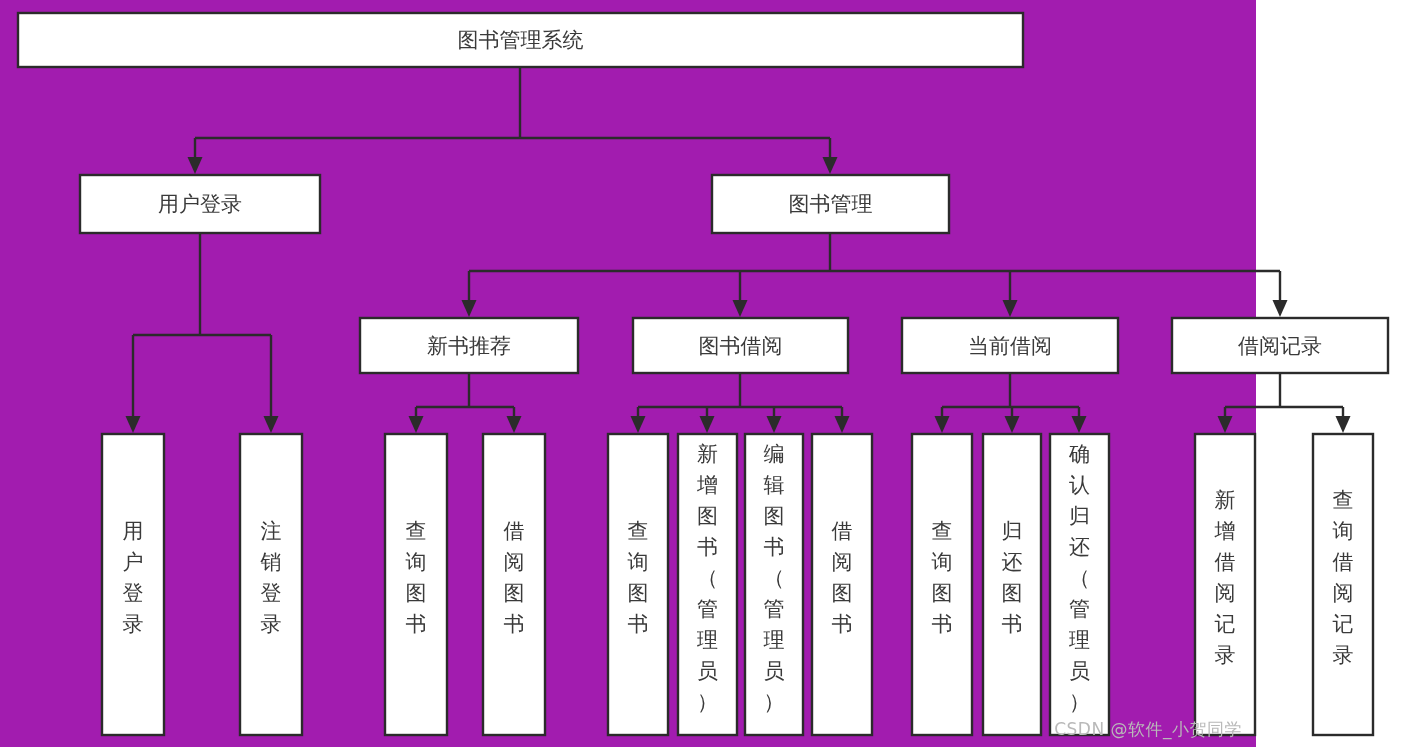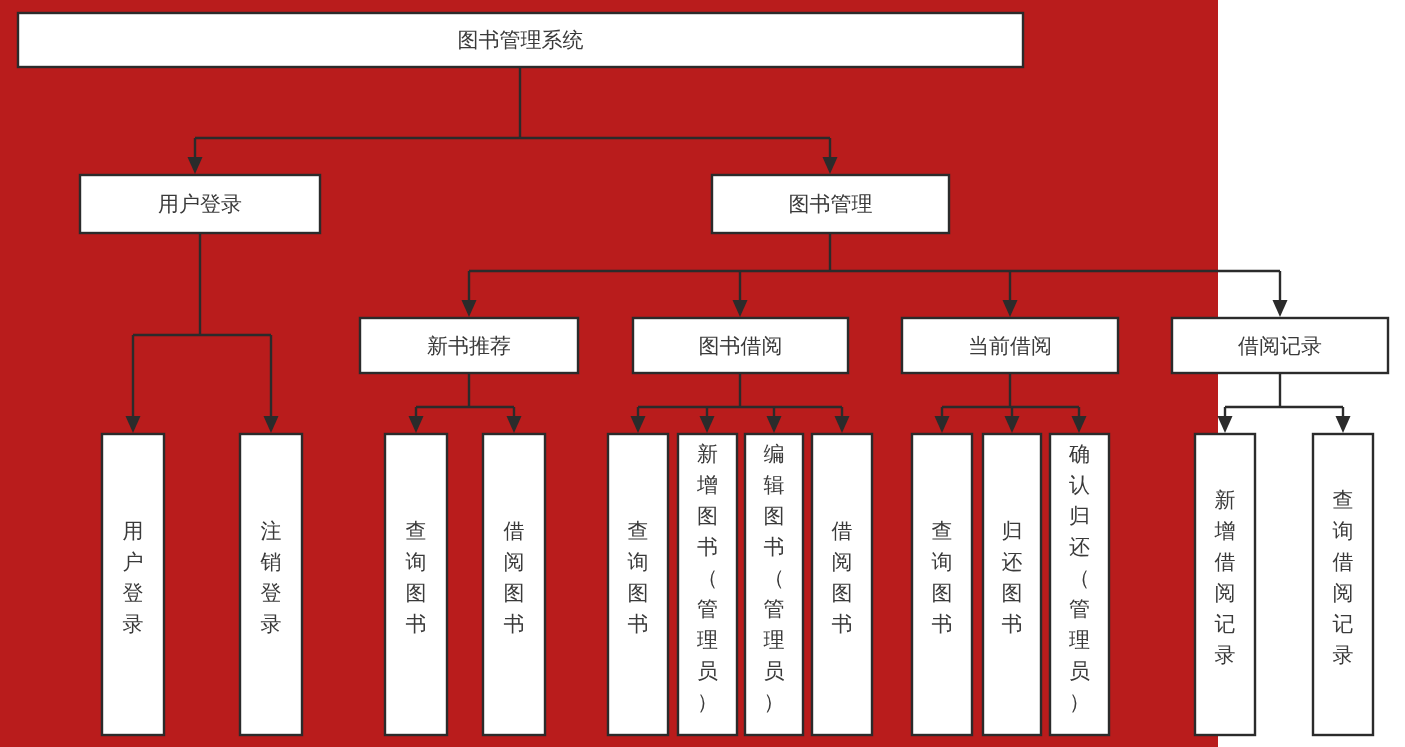--- a/index.html
+++ b/index.html
@@ -11,21 +11,22 @@
   body {
     width: 1405px;
     height: 747px;
     overflow: hidden;
     font-family: "DejaVu Sans", "Liberation Sans", sans-serif;
   }
   #diagram-root {
     position: relative;
     width: 1218px;
     height: 747px;
-    background: #b91c1c;
+    background: #a21caf;
+    padding-left: 38px;
   }
   svg.flow-canvas {
     position: absolute;
     top: 0;
     left: 0;
     width: 1405px;
     height: 747px;
     display: block;
   }
   .node-rect {
@@ -221,14 +222,15 @@
           <rect x="1195" y="434" width="60" height="301" class="node-rect"></rect>
           <text class="node-label-vertical" x="1225" y="0"><tspan x="1225" y="507">新</tspan><tspan x="1225" y="538">增</tspan><tspan x="1225" y="569">借</tspan><tspan x="1225" y="600">阅</tspan><tspan x="1225" y="631">记</tspan><tspan x="1225" y="662">录</tspan></text>
         </g>
         <g>
           <rect x="1313" y="434" width="60" height="301" class="node-rect"></rect>
           <text class="node-label-vertical" x="1343" y="0"><tspan x="1343" y="507">查</tspan><tspan x="1343" y="538">询</tspan><tspan x="1343" y="569">借</tspan><tspan x="1343" y="600">阅</tspan><tspan x="1343" y="631">记</tspan><tspan x="1343" y="662">录</tspan></text>
         </g>
       </g>
   </svg>
 
+  <div class="watermark-text">CSDN @软件_小贺同学</div>
 
 </div>
 
 </body></html>

